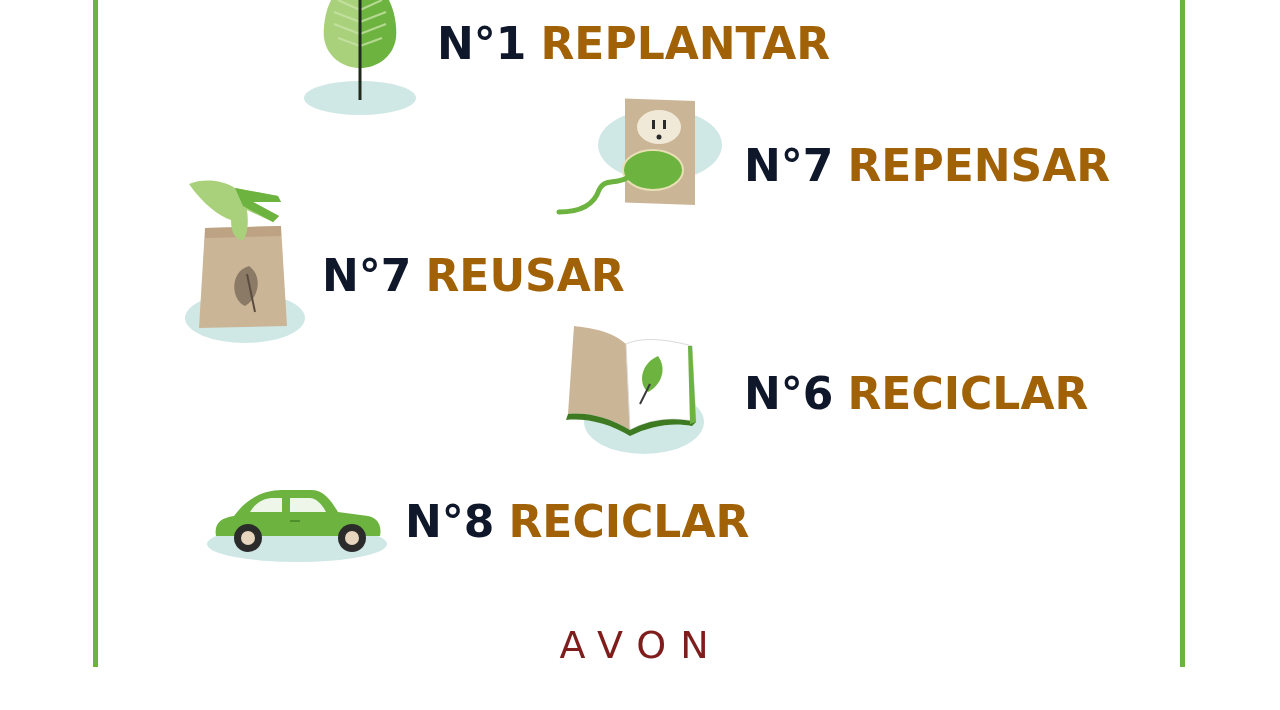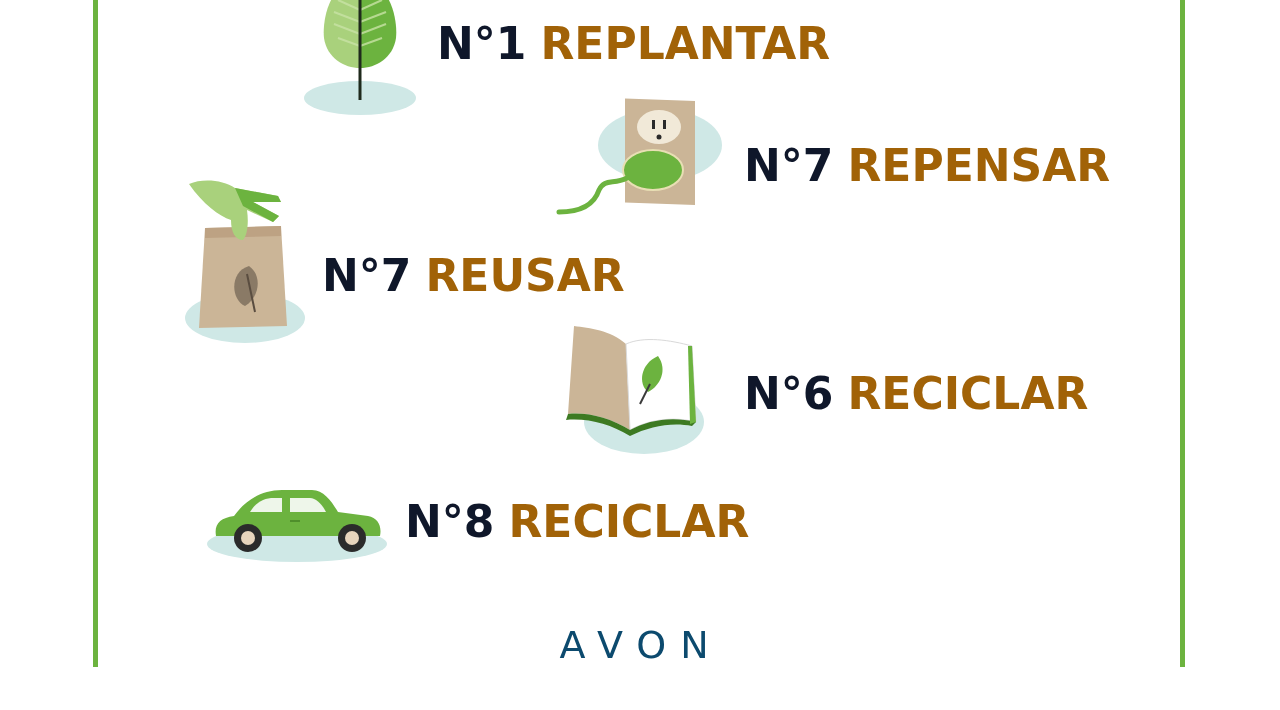--- a/index.html
+++ b/index.html
@@ -11,21 +11,21 @@
 
   .row { position:absolute; }
   .label { position:absolute; white-space:nowrap; font-weight:bold; font-size:44px;
            line-height:1; letter-spacing:0px; }
   .num { color:#0f172a; }
   .word { color:#a16207; margin-left:14px; }
   .icon { position:absolute; }
 
   .brand { position:absolute; left:541px; top:626px; width:200px; text-align:center;
            font-family:"DejaVu Sans", "Liberation Sans", sans-serif; font-weight:normal;
-           font-size:38px; letter-spacing:14px; color:#0c4a6e; line-height:1; }
+           font-size:38px; letter-spacing:14px; color:#7f1d1d; line-height:1; }
 </style>
 </head>
 <body>
 
 <div class="frame-line frame-left"></div>
 <div class="frame-line frame-right"></div>
 
 <div class="row">
   <svg class="icon" style="left:300px;top:0px" width="120" height="118" viewBox="0 0 120 118">
     <ellipse cx="60" cy="98" rx="56" ry="17" fill="#cfe8e6"></ellipse>

